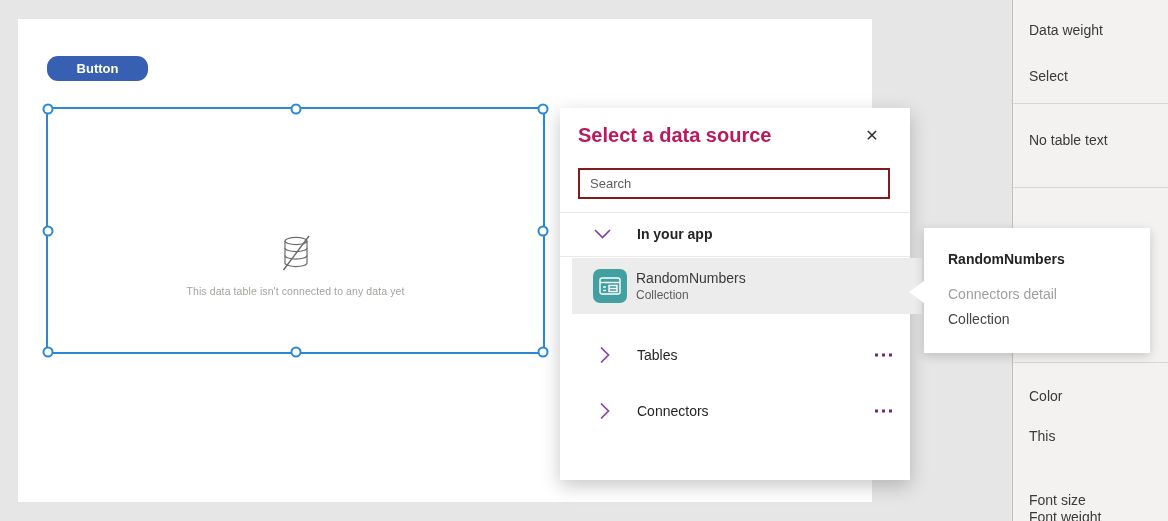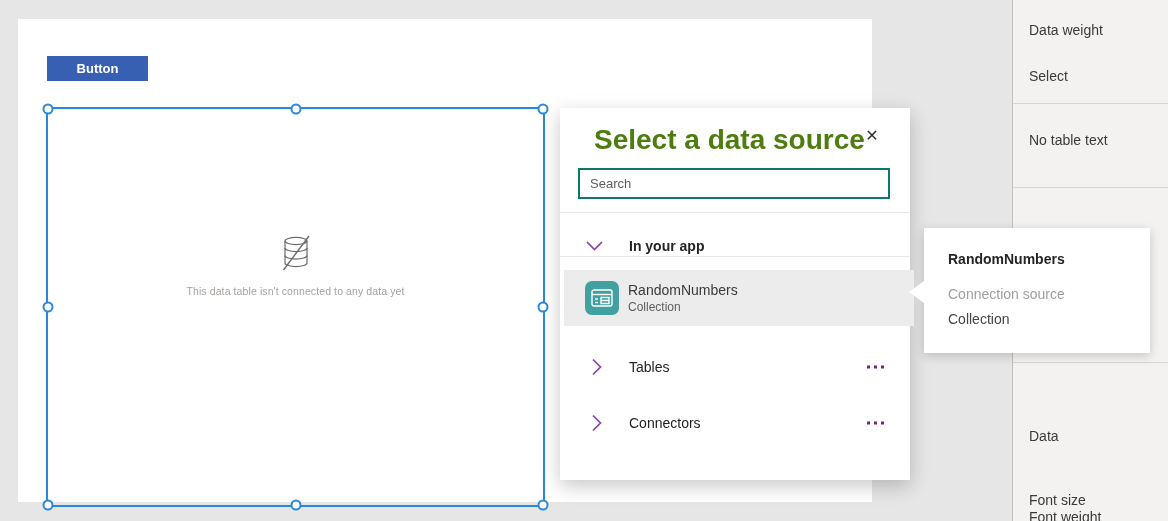--- a/index.html
+++ b/index.html
@@ -10,62 +10,62 @@
     font-family:"Liberation Sans", sans-serif;
     color:#252423;
   }
   
   .canvas {
     position:absolute; left:18px; top:19px; width:854px; height:483px;
     background:#ffffff;
   }
   .app-button {
     position:absolute; left:29px; top:37px; width:101px; height:25px;
-    background:#3860b2; border:none; border-radius:0;
+    background:#3860b2; border:none; border-radius:11px;
     color:#ffffff; font-size:13px; font-weight:700;
     font-family:"Liberation Sans", sans-serif; cursor:pointer;
   }
   .selection {
-    position:absolute; left:28px; top:88px; width:499px; height:400px;
+    position:absolute; left:28px; top:88px; width:499px; height:247px;
     border:2px solid #2b88d8; background:transparent;
   }
   .handle {
     position:absolute; width:11px; height:11px; border-radius:50%;
     background:#ffffff; border:2px solid #2b88d8;
     transform:translate(-50%,-50%);
   }
   .empty-state {
     position:absolute; left:0; top:124px; width:100%;
     display:flex; flex-direction:column; align-items:center; gap:8px;
   }
   .empty-text { font-size:10.5px; color:#a6a29e; letter-spacing:0.1px; }
   
   .dialog {
     position:absolute; left:560px; top:108px; width:350px; height:372px;
     background:#ffffff; box-shadow:0 6px 18px rgba(0,0,0,0.22);
     z-index:5;
   }
   .dialog-title {
     position:absolute; left:18px; top:16px;
-    font-size:28px; font-weight:700; color:#4d7c0f;margin-left:16px;
+    font-size:20px; font-weight:700; color:#be185d;
   }
   .dialog-close {
     position:absolute; right:26px; top:16px; width:24px; height:24px;
     border:none; background:transparent; font-size:16px; color:#323130;
     cursor:pointer; line-height:24px; text-align:center; padding:0;
   }
   .search-box {
     position:absolute; left:18px; top:60px; width:312px; height:31px;
-    border:2px solid #0f766e; background:#fff; padding:0 10px;
+    border:2px solid #7f1d1d; background:#fff; padding:0 10px;
     font-size:13px; color:#323130; font-family:"Liberation Sans", sans-serif;
     outline:none;
   }
   .search-box::placeholder { color:#605e5c; }
   .dlg-divider { position:absolute; left:0; width:100%; height:1px; background:#ebe9e7; }
-  .dlg-row { position:absolute; left:4px; width:100%; cursor:pointer;margin-top:12px; }
+  .dlg-row { position:absolute; left:12px; width:100%; cursor:pointer; }
   .row-group-header { top:104px; height:44px; }
   .row-selected { top:150px; height:56px; background:#ececec; }
   .row-expand-1 { top:222px; height:50px; }
   .row-expand-2 { top:278px; height:50px; }
   .chev { position:absolute; top:50%; transform:translateY(-50%); display:flex; }
   .chev-down { left:22px; }
   .chev-right { left:28px; }
   .row-label {
     position:absolute; left:65px; top:50%; transform:translateY(-50%);
     font-size:14px; color:#252423;
@@ -209,39 +209,42 @@
         <i></i>
         <i></i>
         <i></i>
       </span>
   </div>
 </div>
 
 <div class="tooltip">
   <span class="tooltip-beak"></span>
   <span class="tt-title">RandomNumbers</span>
-  <span class="tt-label">Connection source</span>
+  <span class="tt-label">Connectors detail</span>
   <span class="tt-value">Collection</span>
 </div>
 
 <div class="sidebar">
   <div class="sb-row" style="top:18px">
     <span>Data weight</span>
   </div>
   <div class="sb-row" style="top:64px">
     <span>Select</span>
   </div>
   <div class="sb-divider" style="top:103px"></div>
   <div class="sb-row" style="top:128px">
     <span>No table text</span>
   </div>
   <div class="sb-divider" style="top:187px"></div>
   <div class="sb-divider" style="top:362px"></div>
+  <div class="sb-row" style="top:384px">
+    <span>Color</span>
+  </div>
   <div class="sb-row" style="top:424px">
-    <span>Data</span>
+    <span>This</span>
   </div>
   <div class="sb-row" style="top:488px">
     <span>Font size</span>
   </div>
   <div class="sb-row" style="top:505px">
     <span>Font weight</span>
   </div>
 </div>
 
 </body></html>

